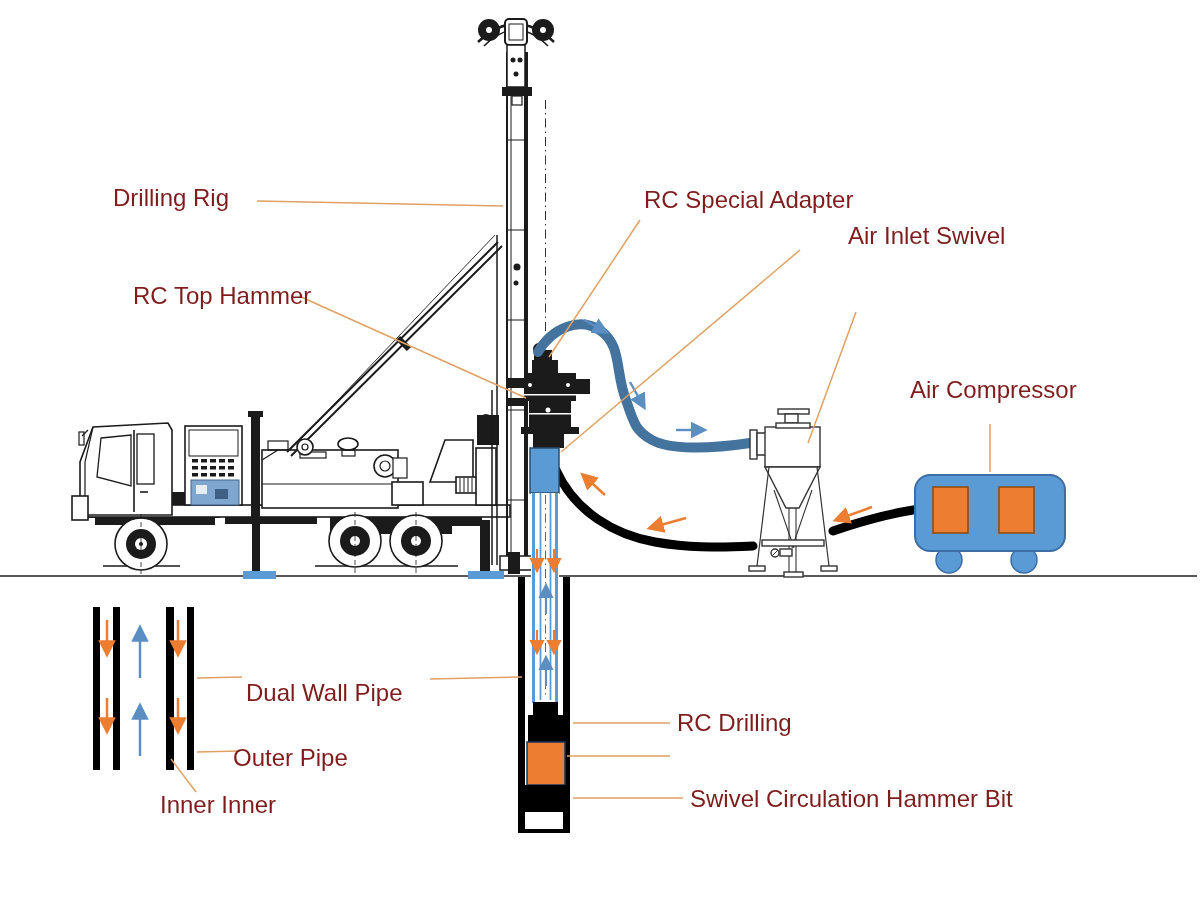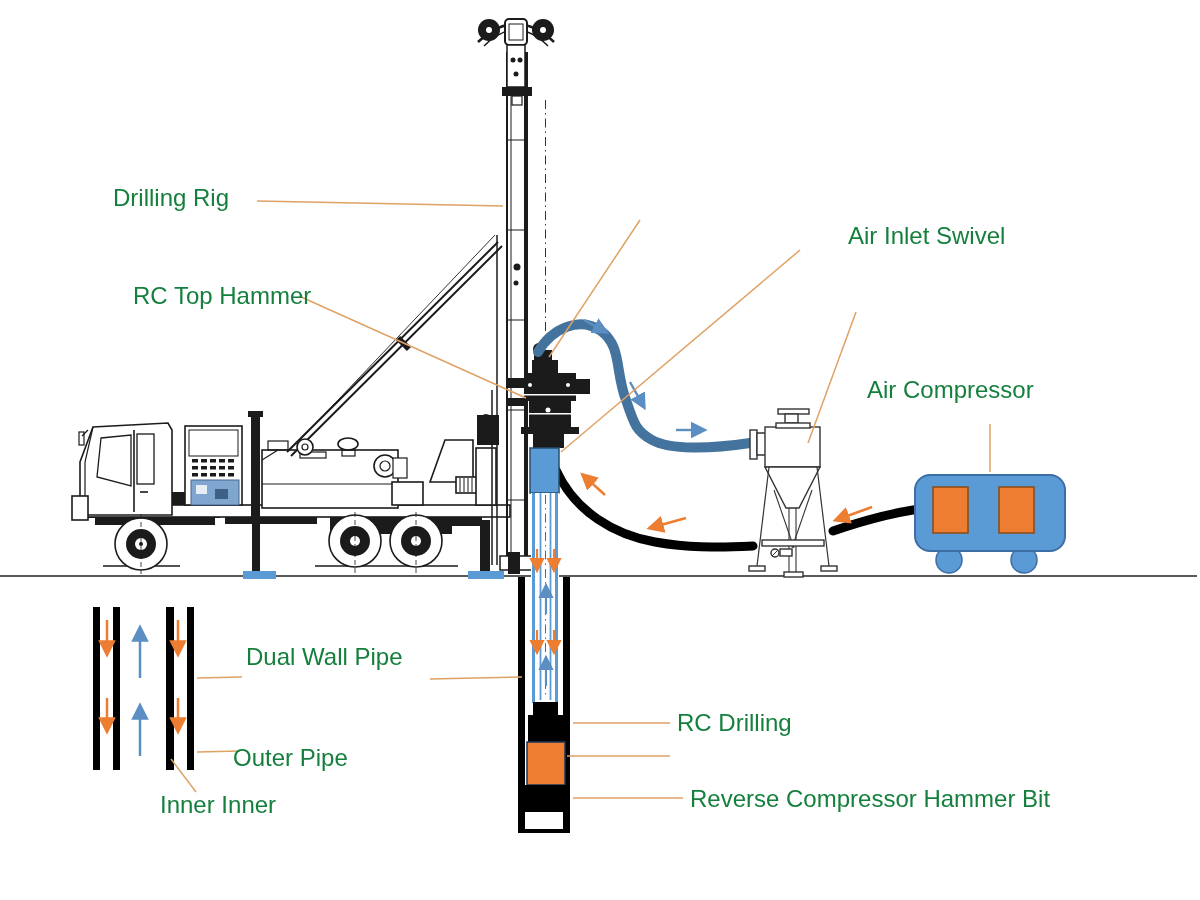--- a/index.html
+++ b/index.html
@@ -1,19 +1,19 @@
 <!DOCTYPE html>
 <html><head>
 <meta charset="utf-8">
 <style>
   html,body{margin:0;padding:0;background:#fff;}
   .stage{position:relative;width:1200px;height:900px;background:#fff;overflow:hidden;
          font-family:"Liberation Sans",sans-serif;}
   .stage svg{position:absolute;left:0;top:0;}
-  .lbl{position:absolute;color:#15803d;font-size:24px;line-height:1.1;white-space:nowrap;text-align:right;}
+  .lbl{position:absolute;color:#7f1d1d;font-size:24px;line-height:1.1;white-space:nowrap;text-align:right;}
 </style>
 </head>
 <body>
 
 <div class="stage">
 
 <svg width="1200" height="900" viewBox="0 0 1200 900">
   <defs>
     <marker id="mo" orient="auto" markerWidth="7" markerHeight="7" refX="5.5" refY="3.5">
       <path d="M0,0 L7,3.5 L0,7 Z" fill="#ED7D31"></path>
@@ -286,21 +286,22 @@
     <line x1="197" y1="752" x2="240" y2="751"></line>
     <line x1="171" y1="759" x2="196" y2="792"></line>
     <line x1="573" y1="723" x2="670" y2="723"></line>
     <line x1="567" y1="756" x2="670" y2="756"></line>
     <line x1="573" y1="798" x2="683" y2="798"></line>
   </g>
 </svg>
 
 <div class="lbl" style="left:113px;top:185px">Drilling Rig</div>
 <div class="lbl" style="left:133px;top:283px">RC Top Hammer</div>
+<div class="lbl" style="left:644px;top:187px">RC Special Adapter</div>
 <div class="lbl" style="left:848px;top:223px">Air Inlet Swivel</div>
-<div class="lbl" style="left:867px;top:377px">Air Compressor</div>
-<div class="lbl" style="left:246px;top:644px">Dual Wall Pipe</div>
+<div class="lbl" style="left:910px;top:377px">Air Compressor</div>
+<div class="lbl" style="left:246px;top:680px">Dual Wall Pipe</div>
 <div class="lbl" style="left:233px;top:745px">Outer Pipe</div>
 <div class="lbl" style="left:160px;top:792px">Inner Inner</div>
 <div class="lbl" style="left:677px;top:710px">RC Drilling</div>
-<div class="lbl" style="left:690px;top:786px">Reverse Compressor Hammer Bit</div>
+<div class="lbl" style="left:690px;top:786px">Swivel Circulation Hammer Bit</div>
 
 </div>
 
 </body></html>

